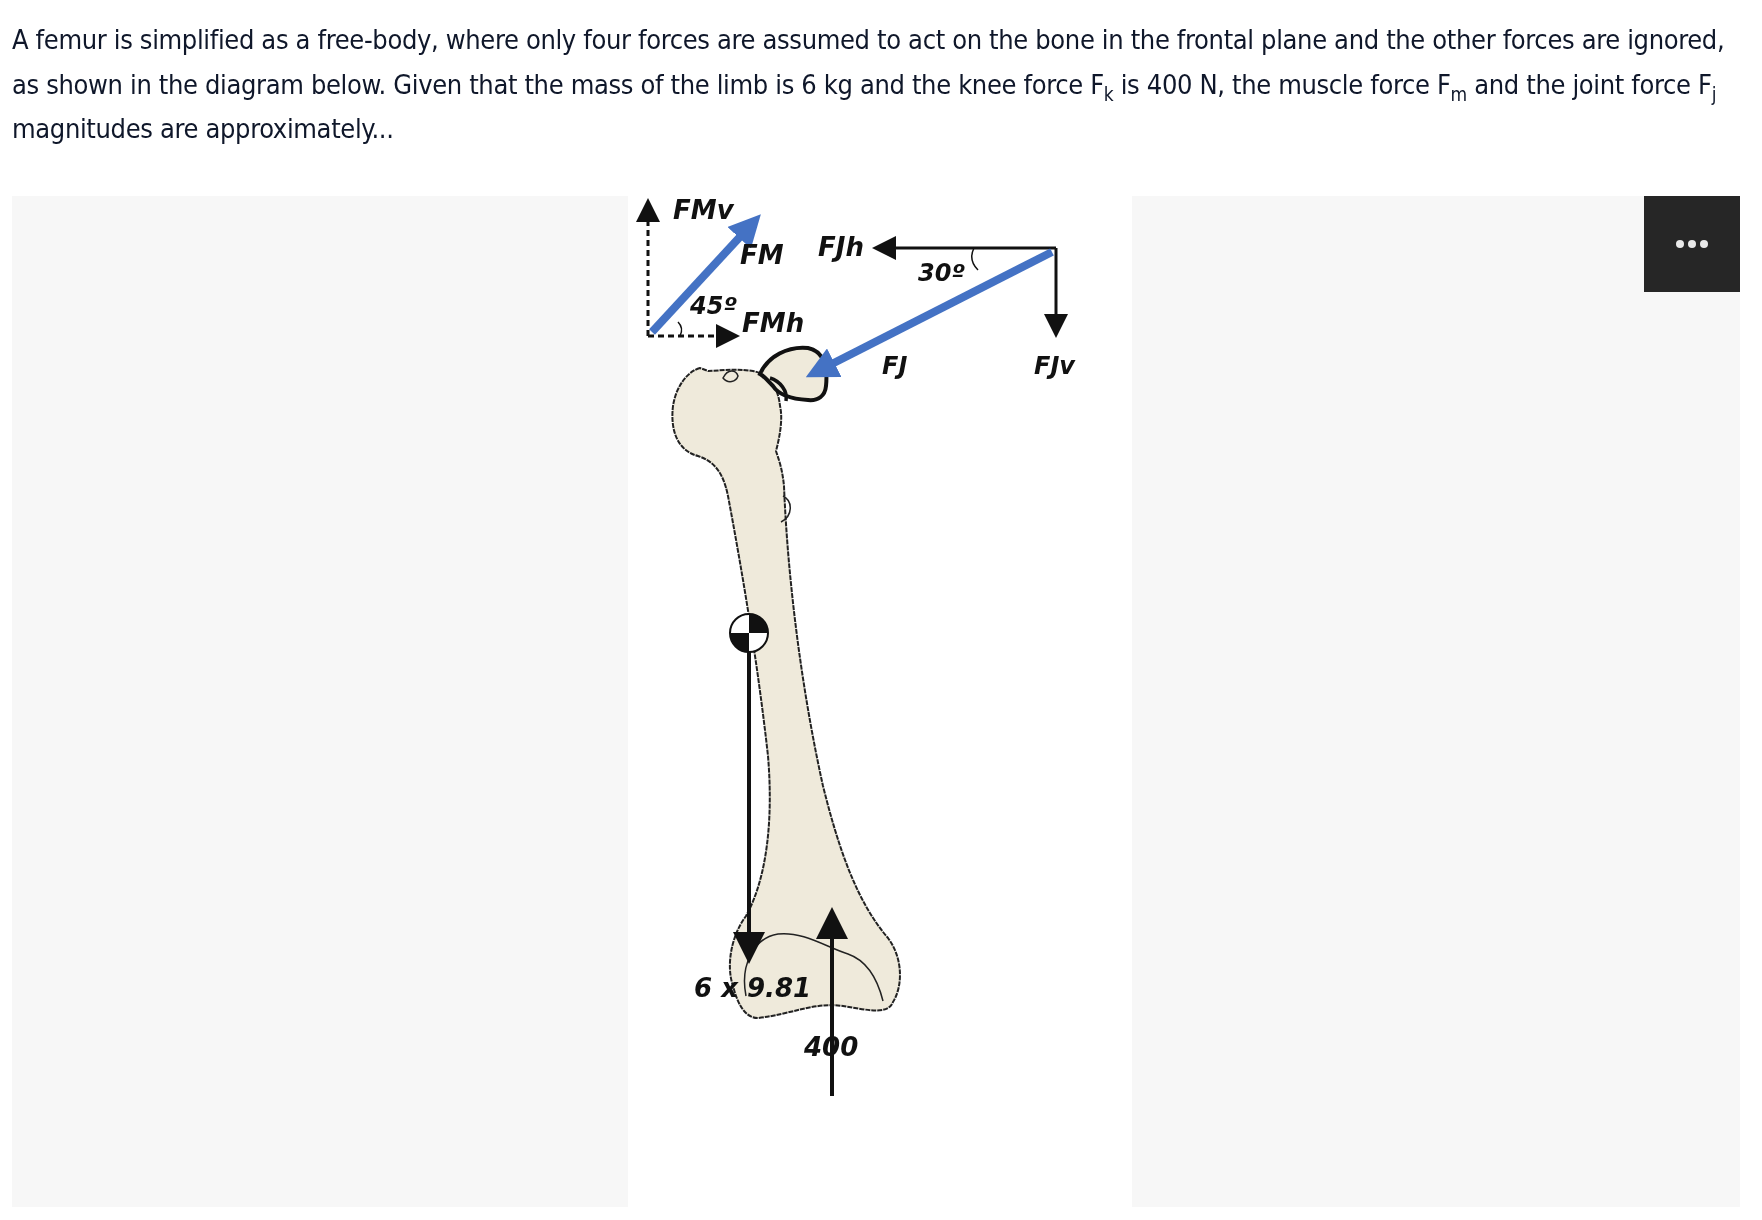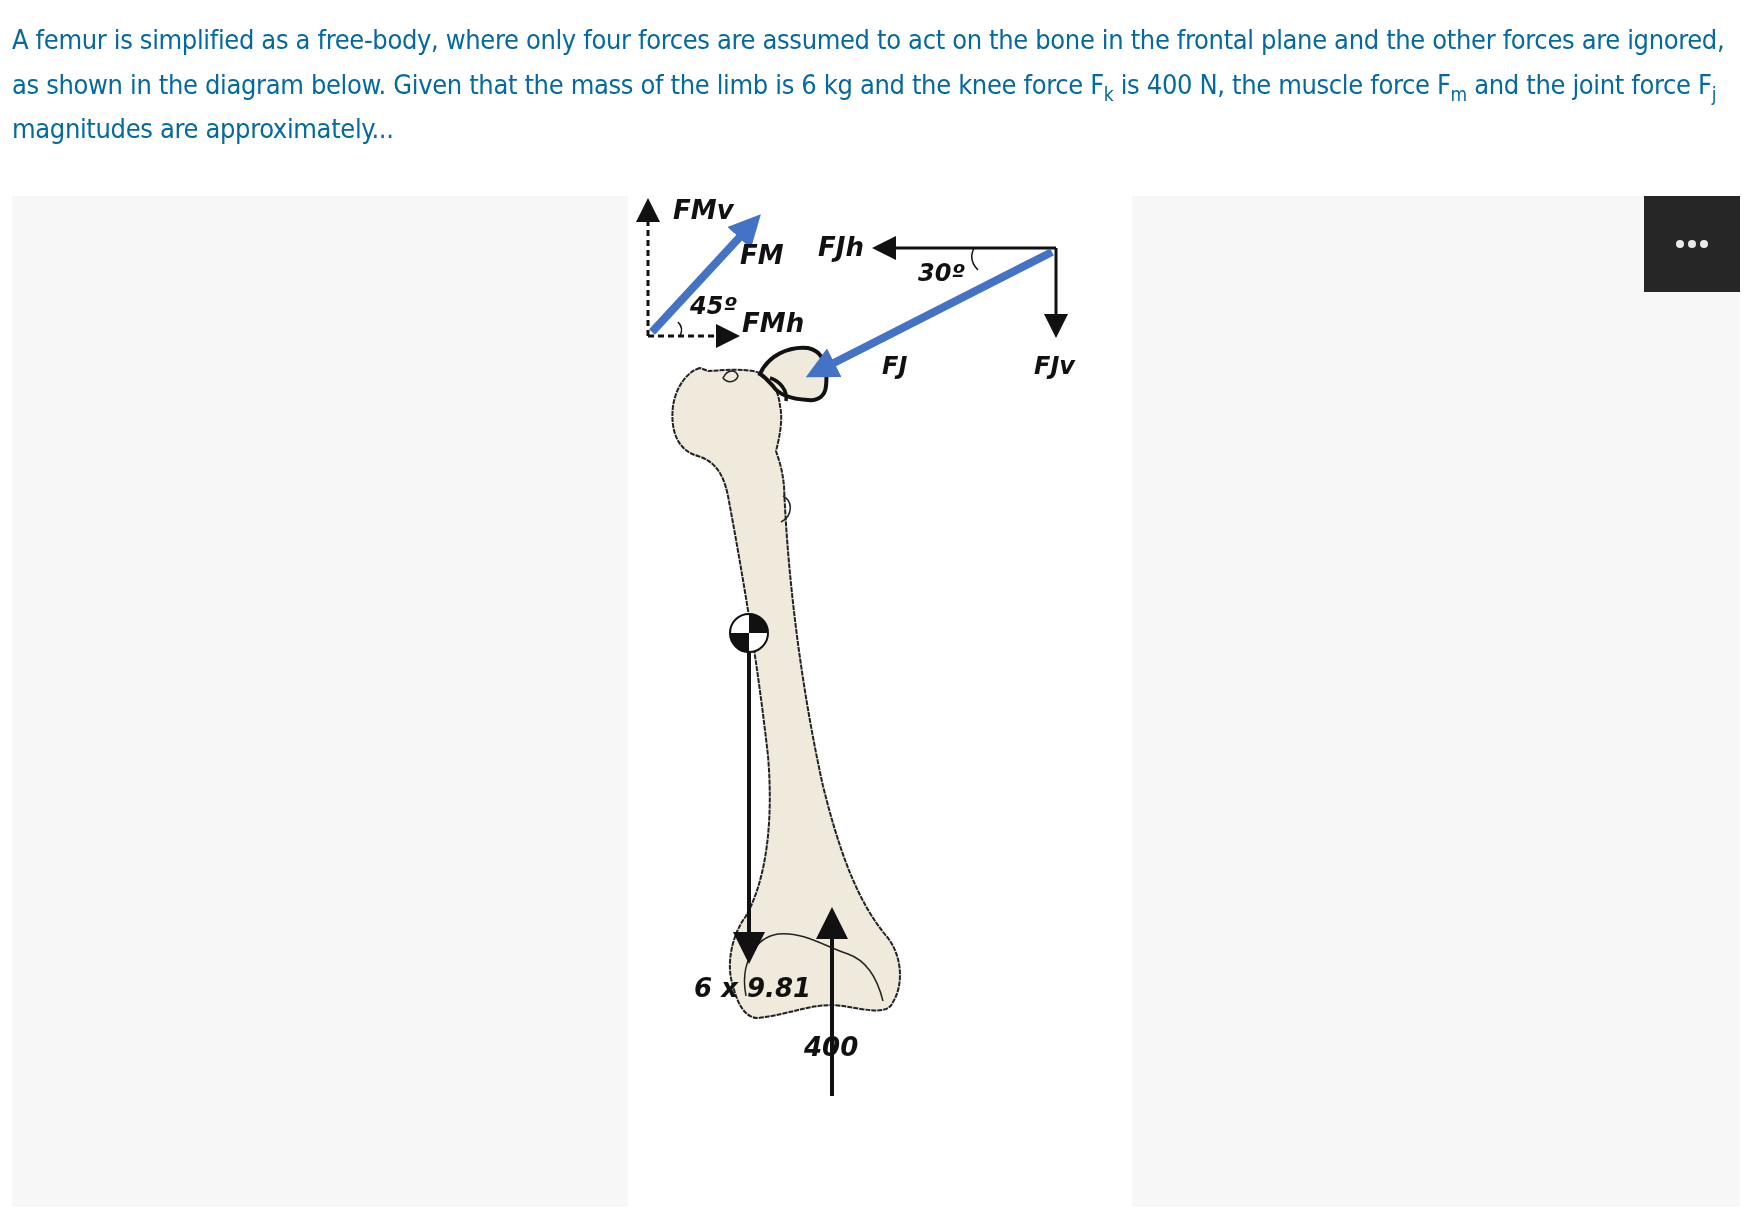--- a/index.html
+++ b/index.html
@@ -1,20 +1,20 @@
 <!DOCTYPE html>
 <html><head>
 <meta charset="utf-8">
 <style>
   html, body { margin: 0; padding: 0; background: #ffffff; }
   body { width: 1762px; height: 1220px; position: relative; overflow: hidden;
          font-family: "Liberation Sans", "DejaVu Sans", sans-serif; color: #222; }
   .question {
     position: absolute; left: 12px; top: 18px; width: 1745px;
-    font-size: 27px; line-height: 44.5px; color: #0369a1; letter-spacing: -0.35px;
+    font-size: 27px; line-height: 44.5px; color: #0f172a; letter-spacing: -0.35px;
     font-family: "DejaVu Sans", sans-serif; font-stretch: condensed;
   }
   .question .sub { font-size: 19px; vertical-align: -7px; line-height: 0; }
   .figure {
     position: absolute; left: 12px; top: 196px; width: 1728px; height: 1011px;
     background: #f7f7f7;
   }
   .panel {
     position: absolute; left: 616px; top: 0; width: 504px; height: 1011px; background: #ffffff;
   }

